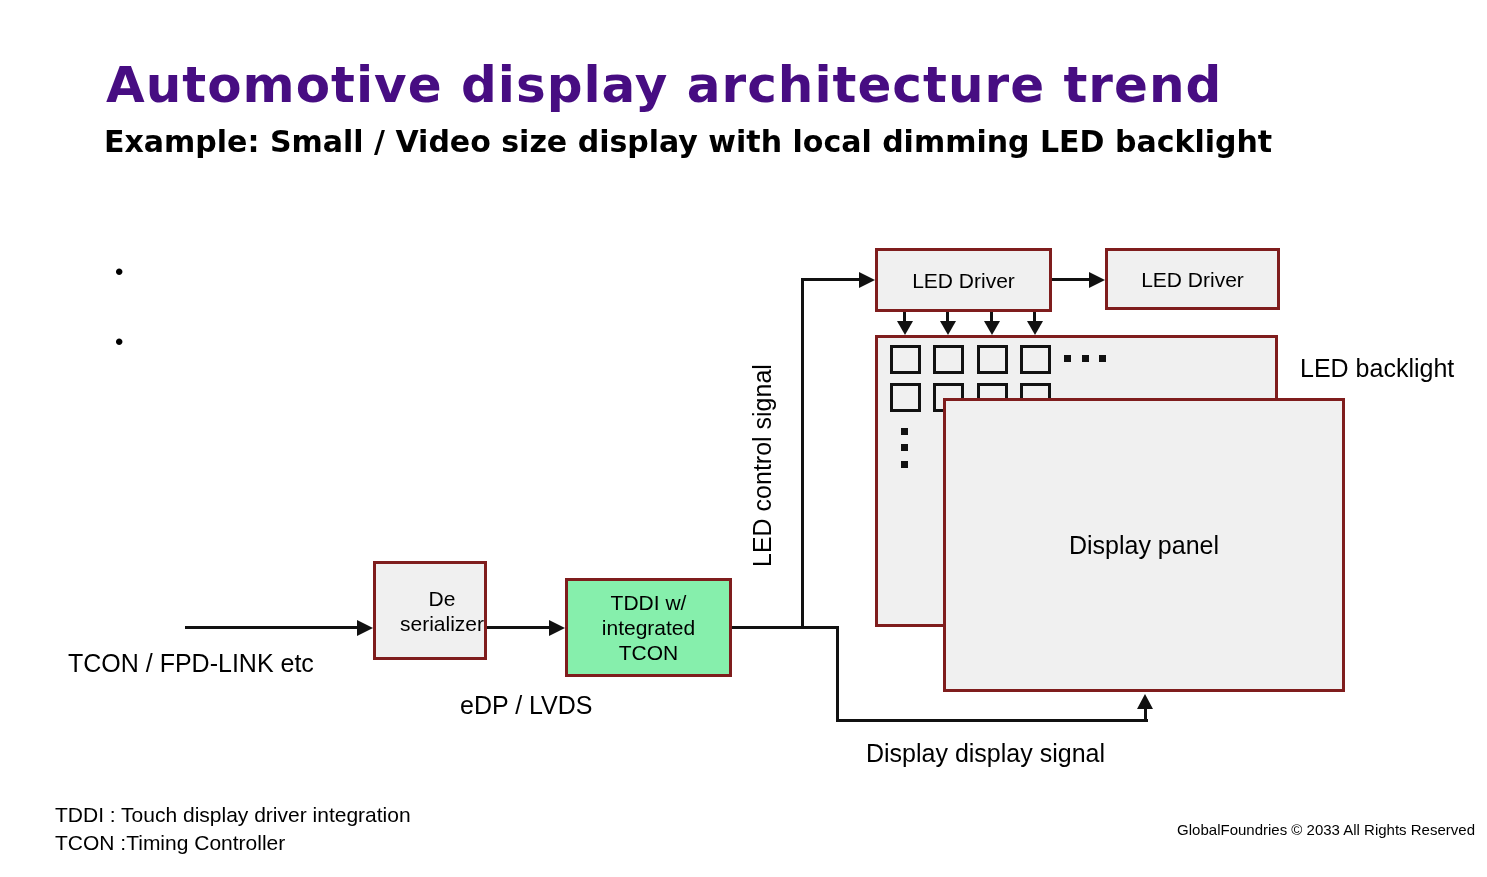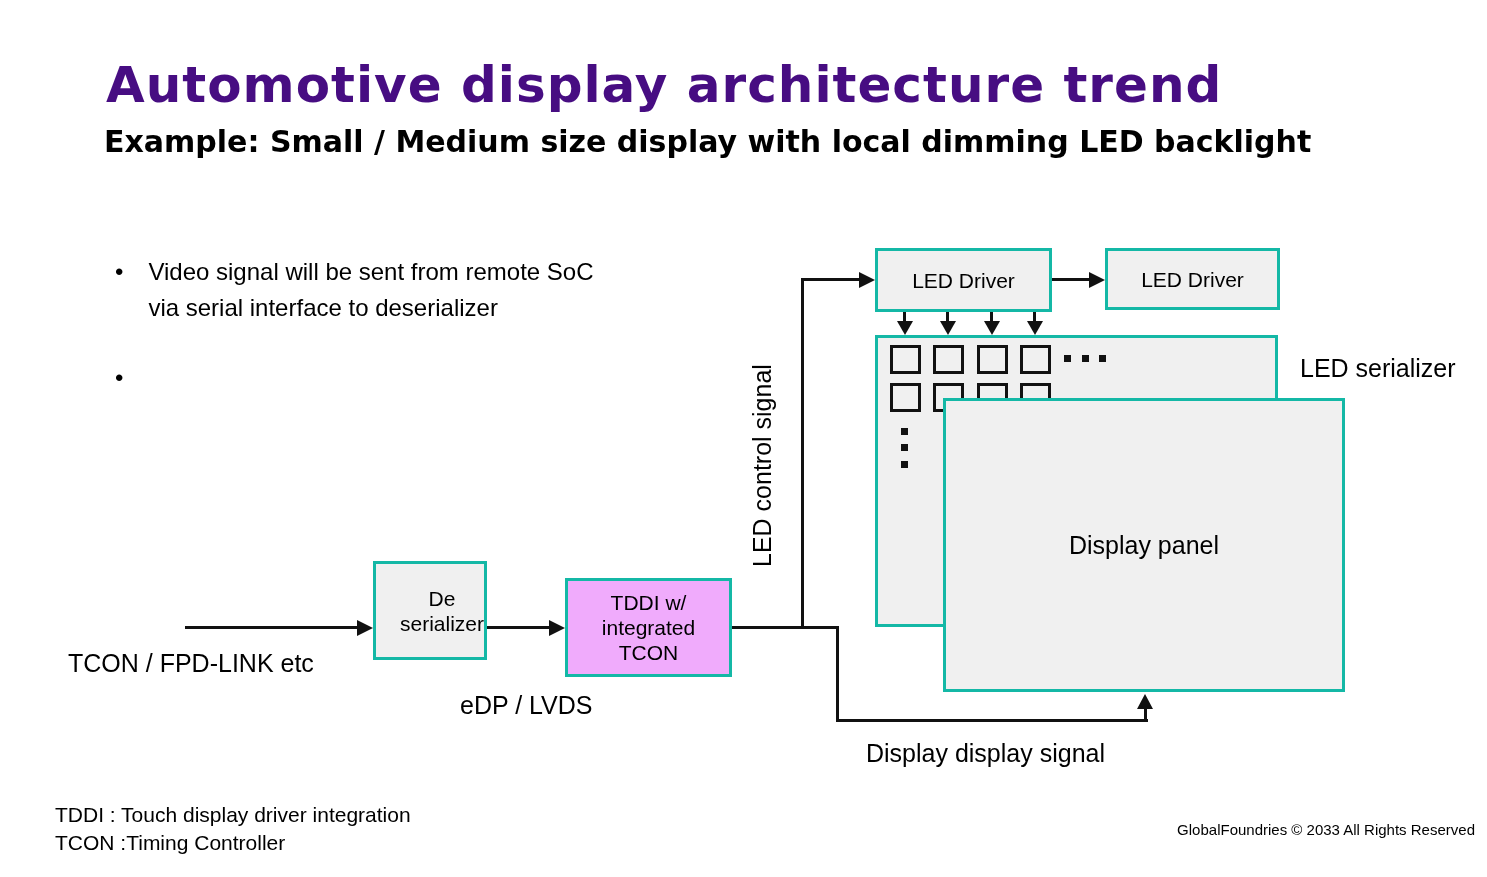--- a/index.html
+++ b/index.html
@@ -38,21 +38,21 @@
   .bullet-text {
     font-size: 24px;
     line-height: 36px;
     white-space: pre-line;
   }
 
   
   .dbox {
     position: absolute;
     box-sizing: border-box;
-    border: 3px solid #14b8a6;
+    border: 3px solid #7f1d1d;
     background: #f0f0f0;
     display: flex;
     align-items: center;
     justify-content: center;
     text-align: center;
   }
   .box-label {
     font-size: 21px;
     line-height: 25px;
     white-space: pre-line;
@@ -120,27 +120,25 @@
   #box-backlight { z-index: 1; }
   .bl-content { z-index: 2; }
   #box-display-panel { z-index: 5; align-items: center; }
 </style>
 </head>
 <body>
 
 <div id="slide">
 
   <div id="title" class="abs" style="color: rgb(71, 13, 130);">Automotive display architecture trend</div>
-  <div id="subtitle" class="abs">Example: Small / Medium size display with local dimming LED backlight</div>
+  <div id="subtitle" class="abs">Example: Small / Video size display with local dimming LED backlight</div>
 
   <div id="bullets" class="abs">
     <div class="bullet-item">
       <span class="bullet-marker">•</span>
-      <span class="bullet-text">Video signal will be sent from remote SoC
-via serial interface to deserializer</span>
     </div>
     <div class="bullet-item">
       <span class="bullet-marker">•</span>
     </div>
   </div>
 
   <div class="hline" style="left:185px; top:626px; width:174px;"></div>
   <div class="arr-right" style="left:357px; top:620px;"></div>
 
   <div class="hline" style="left:487px; top:626px; width:63px;"></div>
@@ -167,21 +165,21 @@
   <div class="vline" style="left:836px; top:626px; height:96px;"></div>
   <div class="hline" style="left:836px; top:719px; width:312px;"></div>
   <div class="vline" style="left:1144px; top:706px; height:16px;"></div>
   <div class="arr-up" style="left:1137px; top:694px;"></div>
 
   <div class="dbox" id="box-deserializer" style="left: 373px; top: 561px; width: 114px; height: 99px; background-color: rgb(240, 240, 240); justify-content: flex-end;">
     <span class="box-label">De
 serializer</span>
   </div>
 
-  <div class="dbox" id="box-tddi" style="left: 565px; top: 578px; width: 167px; height: 99px; background-color: #f0abfc; text-align: center;">
+  <div class="dbox" id="box-tddi" style="left: 565px; top: 578px; width: 167px; height: 99px; background-color: #86efac; text-align: center;">
     <span class="box-label">TDDI w/
 integrated
 TCON</span>
   </div>
 
   <div class="dbox" id="box-led-driver-1" style="left: 875px; top: 248px; width: 177px; height: 64px; background-color: rgb(240, 240, 240);">
     <span class="box-label">LED Driver</span>
   </div>
 
   <div class="dbox" id="box-led-driver-2" style="left: 1105px; top: 248px; width: 175px; height: 62px; background-color: rgb(240, 240, 240);">
@@ -210,19 +208,19 @@
   <div class="sq-dot bl-content" style="left:901px; top:461px;"></div>
 
   <div class="dbox" id="box-display-panel" style="left: 943px; top: 398px; width: 402px; height: 294px; background-color: rgb(240, 240, 240);">
     <span class="box-label">Display panel</span>
   </div>
 
   <div class="dlabel" style="left:68px; top:649px;">TCON / FPD-LINK etc</div>
   <div class="dlabel" style="left:460px; top:691px;">eDP / LVDS</div>
   <div id="label-led-control" class="abs">LED control signal</div>
   <div class="dlabel" style="left:866px; top:739px;">Display display signal</div>
-  <div class="dlabel" style="left:1300px; top:354px;">LED serializer</div>
+  <div class="dlabel" style="left:1300px; top:354px;">LED backlight</div>
 
   <div id="footer-abbr" class="abs">TDDI : Touch display driver integration
 TCON :Timing Controller</div>
   <div id="copyright" class="abs">GlobalFoundries © 2033 All Rights Reserved</div>
 
 </div>
 
 </body></html>

